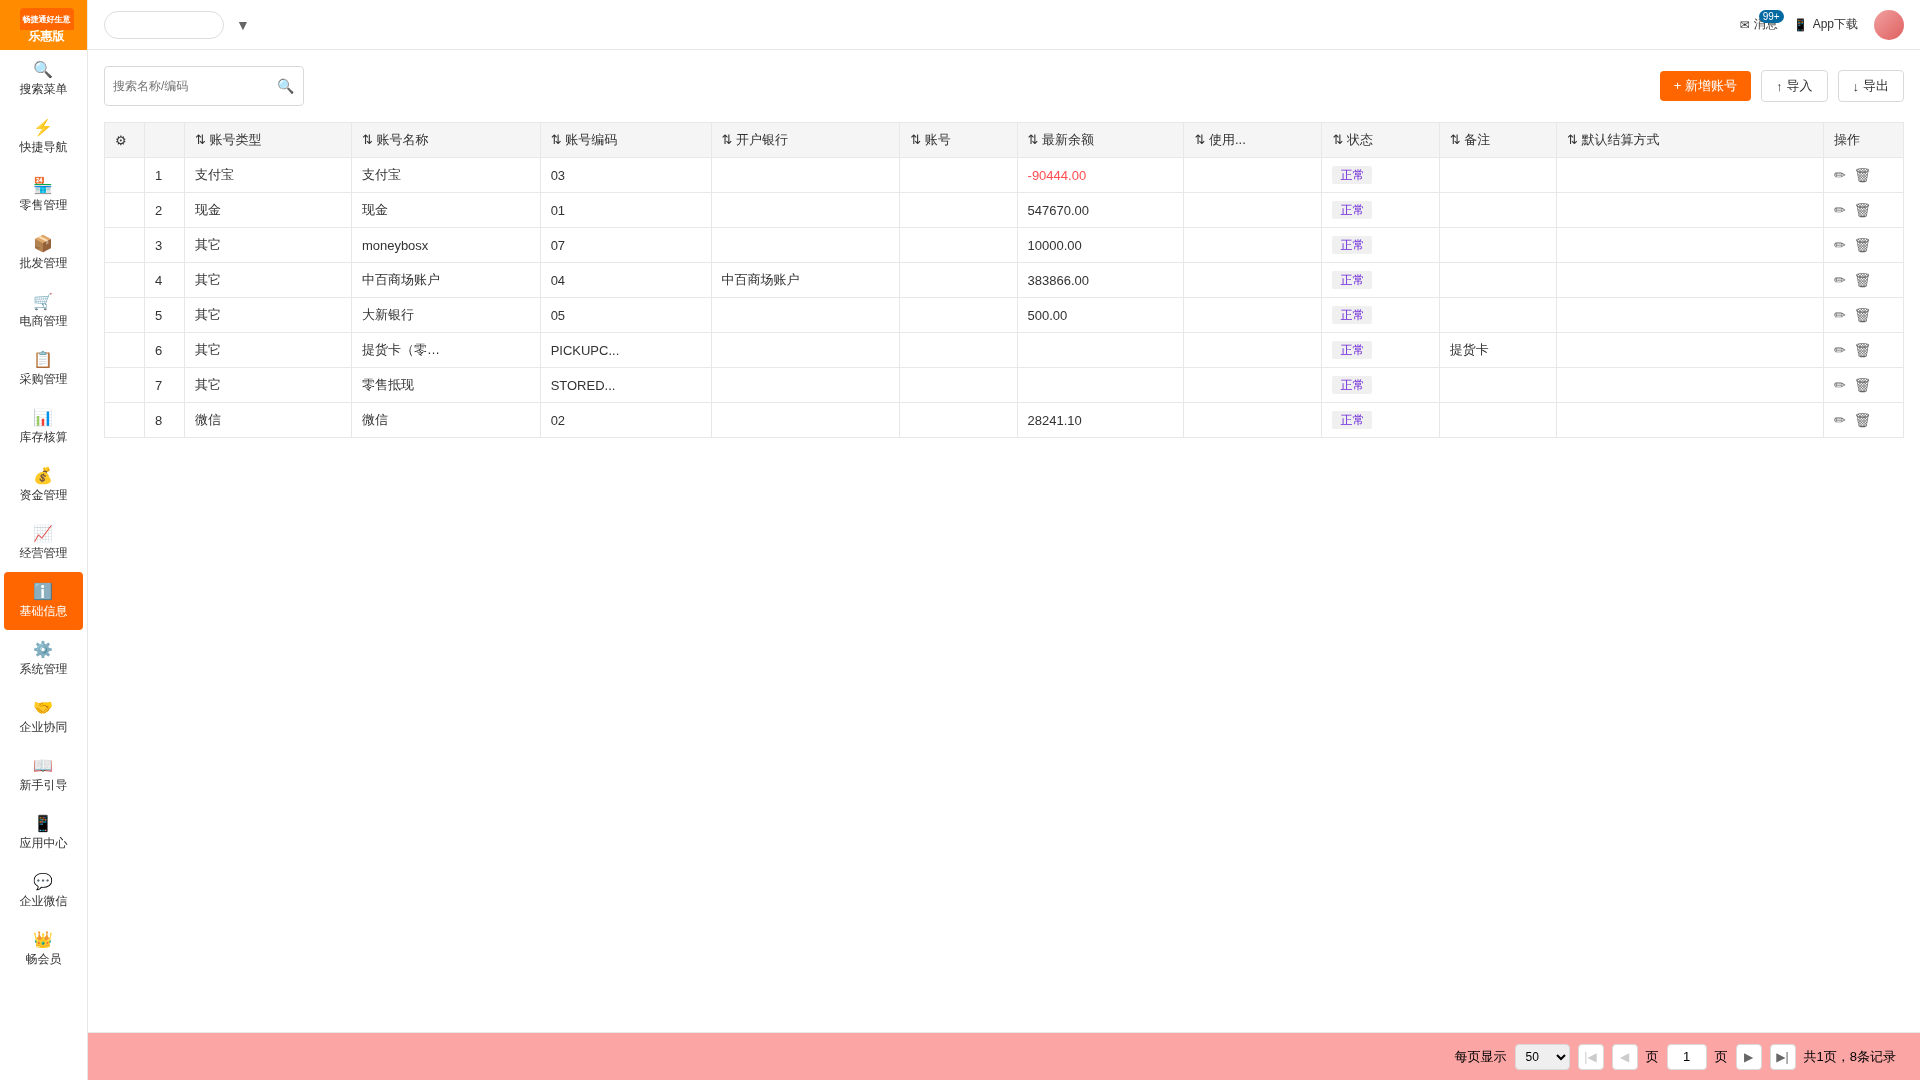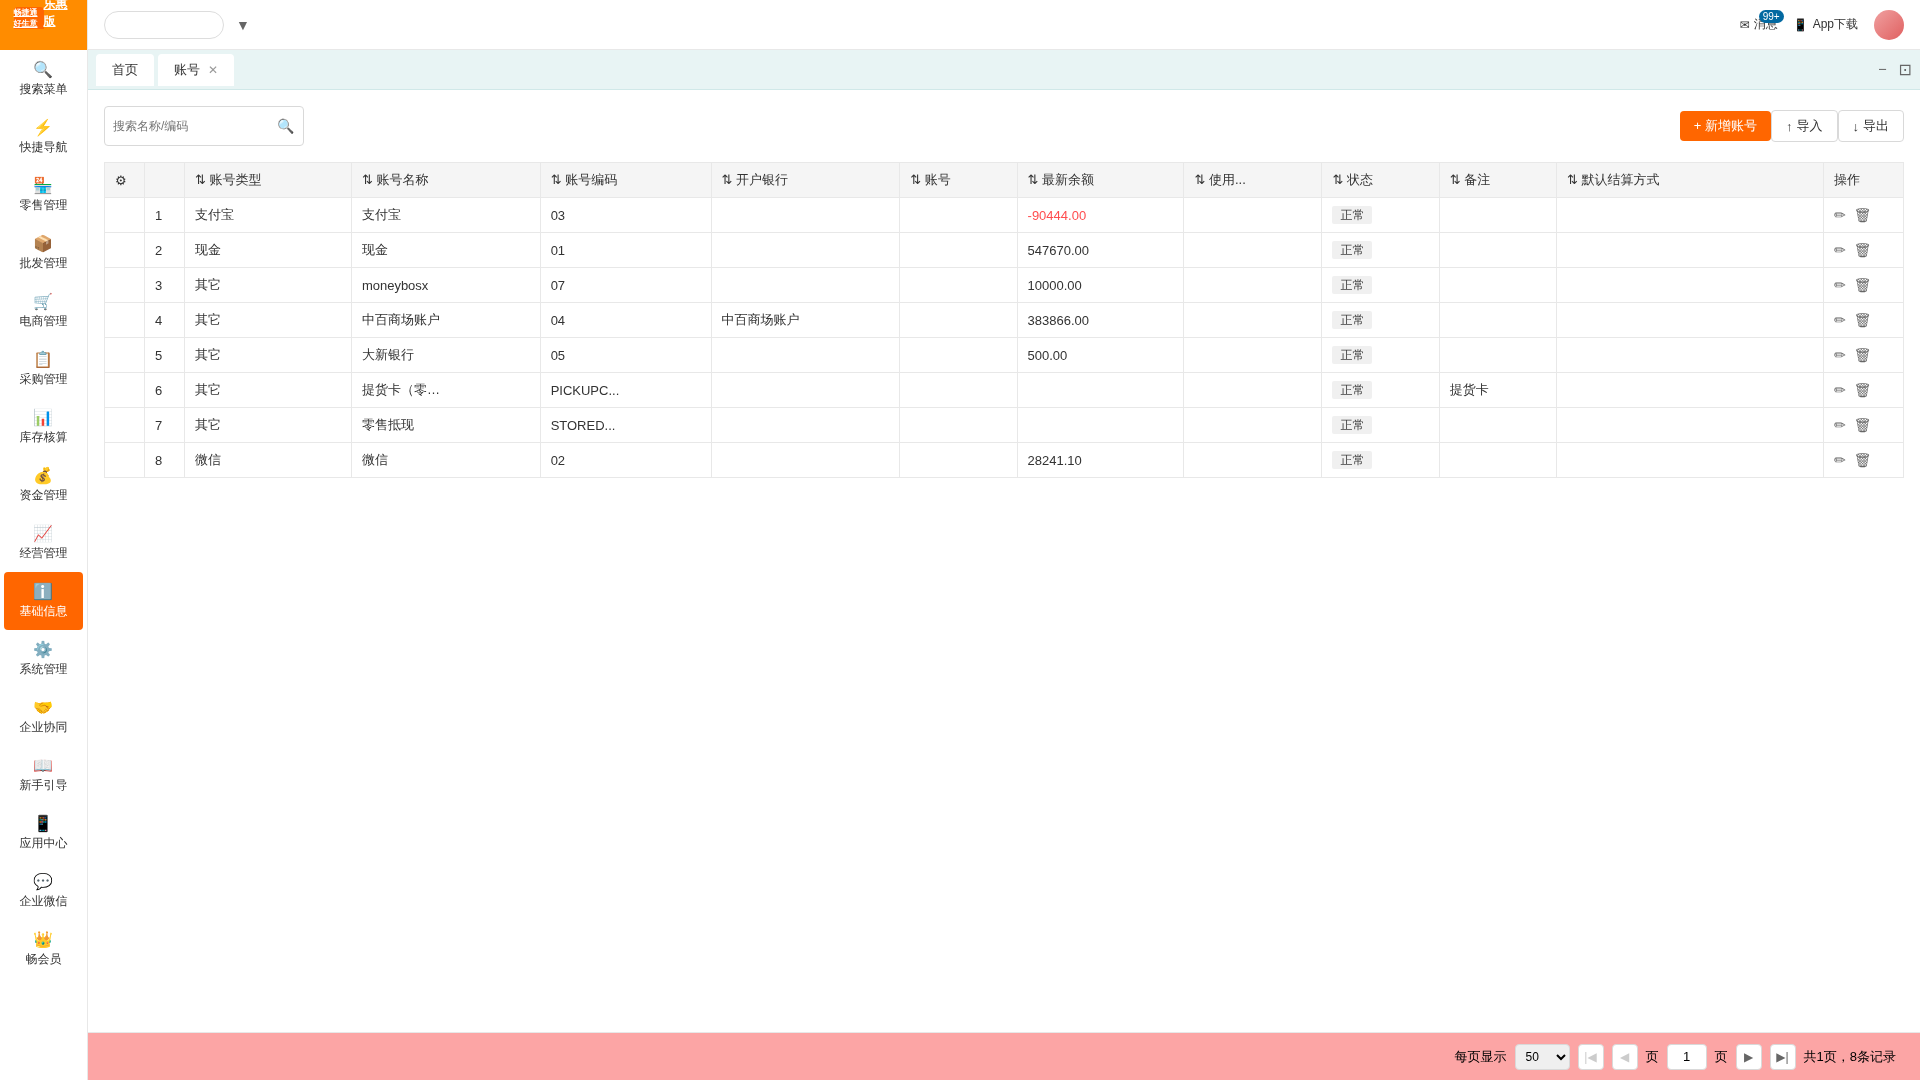--- a/index.html
+++ b/index.html
@@ -22,23 +22,23 @@
       align-items: center;
       justify-content: center;
       color: white;
       font-size: 12px;
       font-weight: bold;
     }
     .sidebar-logo-img {
       width: 60px;
       height: 36px;
       display: flex;
-      align-items: flex-start;
+      flex-direction: column;
+      align-items: flex-end;
       justify-content: center;
-      text-decoration: underline;
     }
     .sidebar-logo-top {
       background: #ff6600;
       width: 54px;
       height: 22px;
       border-radius: 4px 4px 0 0;
       display: flex;
       align-items: center;
       justify-content: center;
       color: white;
@@ -186,21 +186,21 @@
       gap: 6px;
     }
     .search-input-wrap input {
       border: none;
       outline: none;
       font-size: 12px;
       flex: 1;
       color: #999;
     }
     .search-icon { color: #999; font-size: 14px; }
-    .toolbar-right { display: flex; align-items: center; gap: 0; }
+    .toolbar-right { display: flex; align-items: center; gap: 10px; }
     .btn-primary {
       background: #ff6600;
       color: white;
       border: none;
       border-radius: 4px;
       padding: 6px 14px;
       font-size: 13px;
       cursor: pointer;
       display: flex;
       align-items: center;
@@ -236,21 +236,21 @@
     }
     .data-table td {
       border: 1px solid #e8e8e8;
       padding: 8px 10px;
       color: #333;
       white-space: nowrap;
     }
     .gear-cell { text-align: center; }
     .status-badge {
       background: #f0f0f0;
-      color: #404040;
+      color: #6d28d9;
       border-radius: 2px;
       padding: 2px 8px;
       font-size: 12px;
     }
     .action-btns { display: flex; gap: 8px; align-items: center; }
     .action-btn { background: none; border: none; cursor: pointer; color: #666; font-size: 14px; }
 
     
     .pagination {
       position: fixed;
@@ -390,33 +390,20 @@
       <div class="app-download">
         <span>📱</span>
         <span>App下载</span>
       </div>
       <div class="avatar">
         <div class="avatar-img"></div>
       </div>
     </div>
   </div>
 
-  <div class="tabbar">
-    <div class="tab home">
-      <span>首页</span>
-    </div>
-    <div class="tab active">
-      <span>账号</span>
-      <span class="tab-close">✕</span>
-    </div>
-    <div class="tabbar-right">
-      <button class="tab-action-btn">－</button>
-      <button class="tab-action-btn">⊡</button>
-    </div>
-  </div>
 
   <div class="content" style="padding-bottom: 60px;">
 
     <div class="toolbar">
       <div class="search-input-wrap">
         <input type="text" style="font-size: 12px; border: none; outline: none; width: 100%; color: rgb(153, 153, 153);" placeholder="搜索名称/编码">
         <span class="search-icon">🔍</span>
       </div>
       <div class="toolbar-right">
         <button class="btn-primary">

